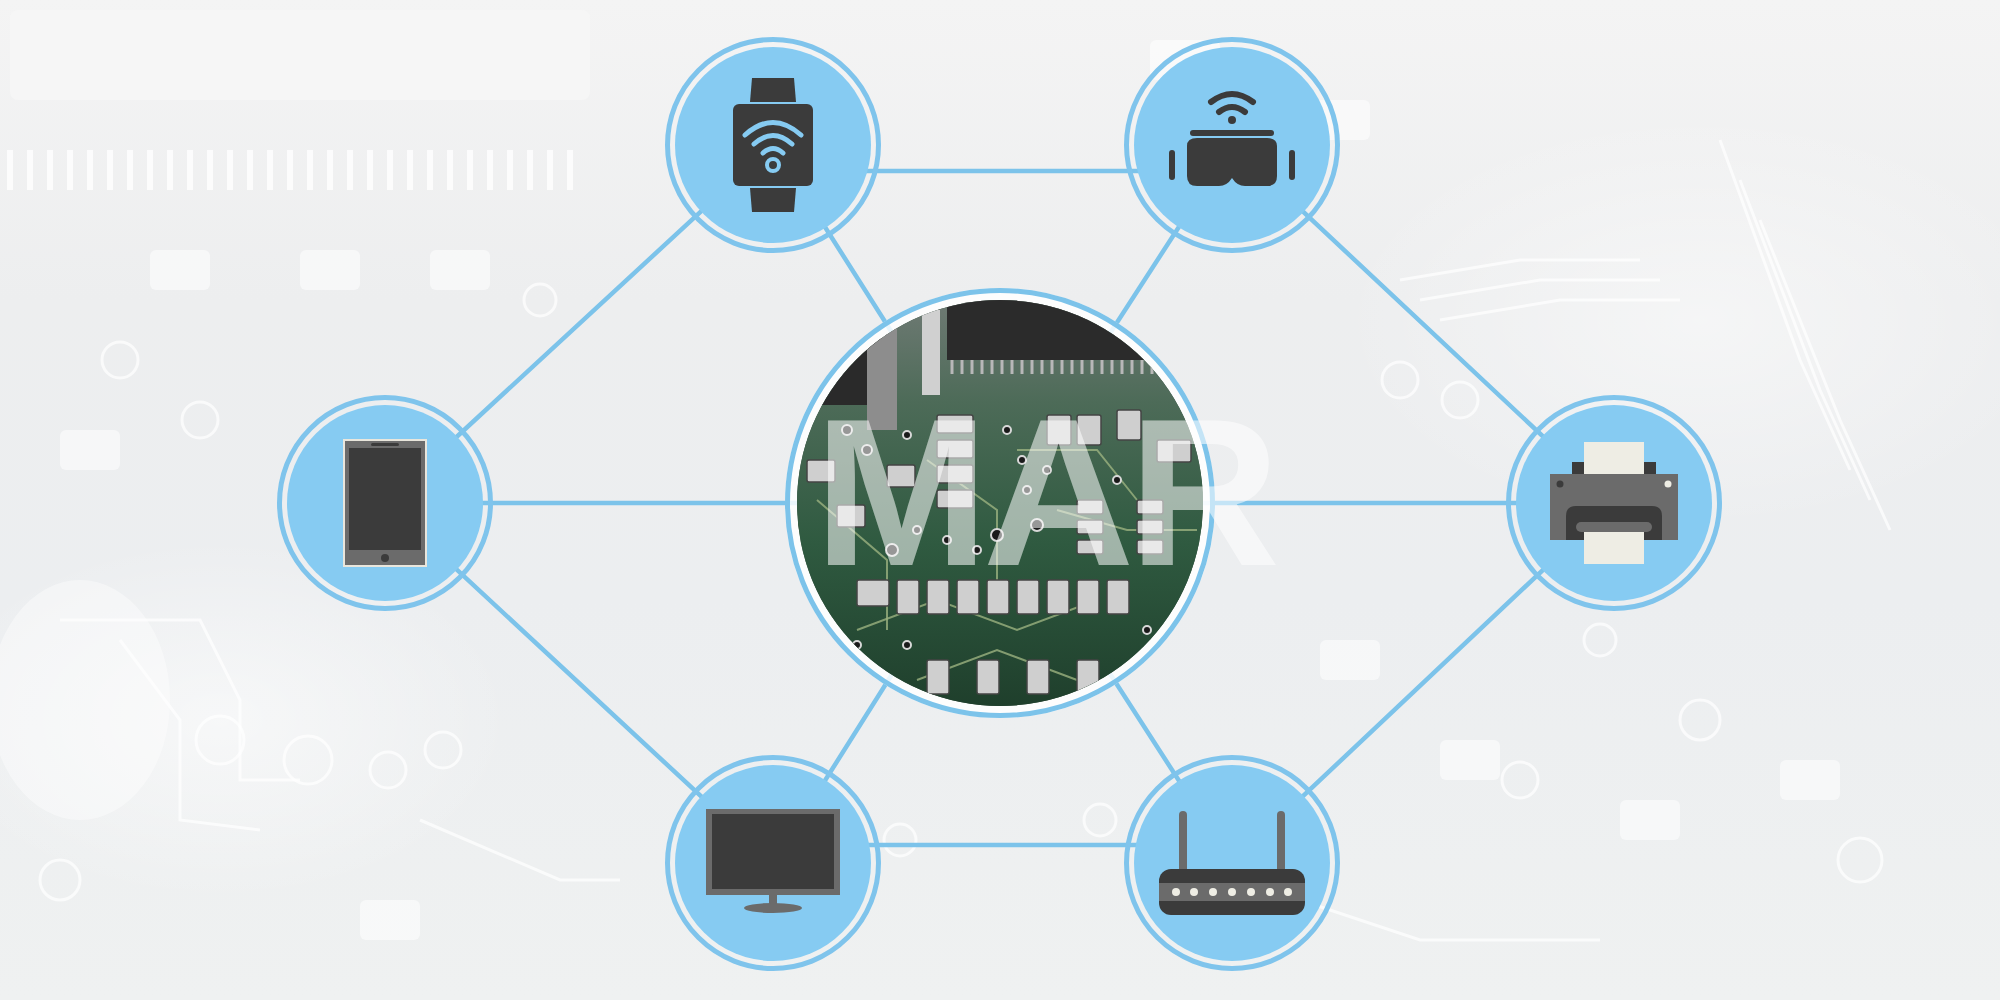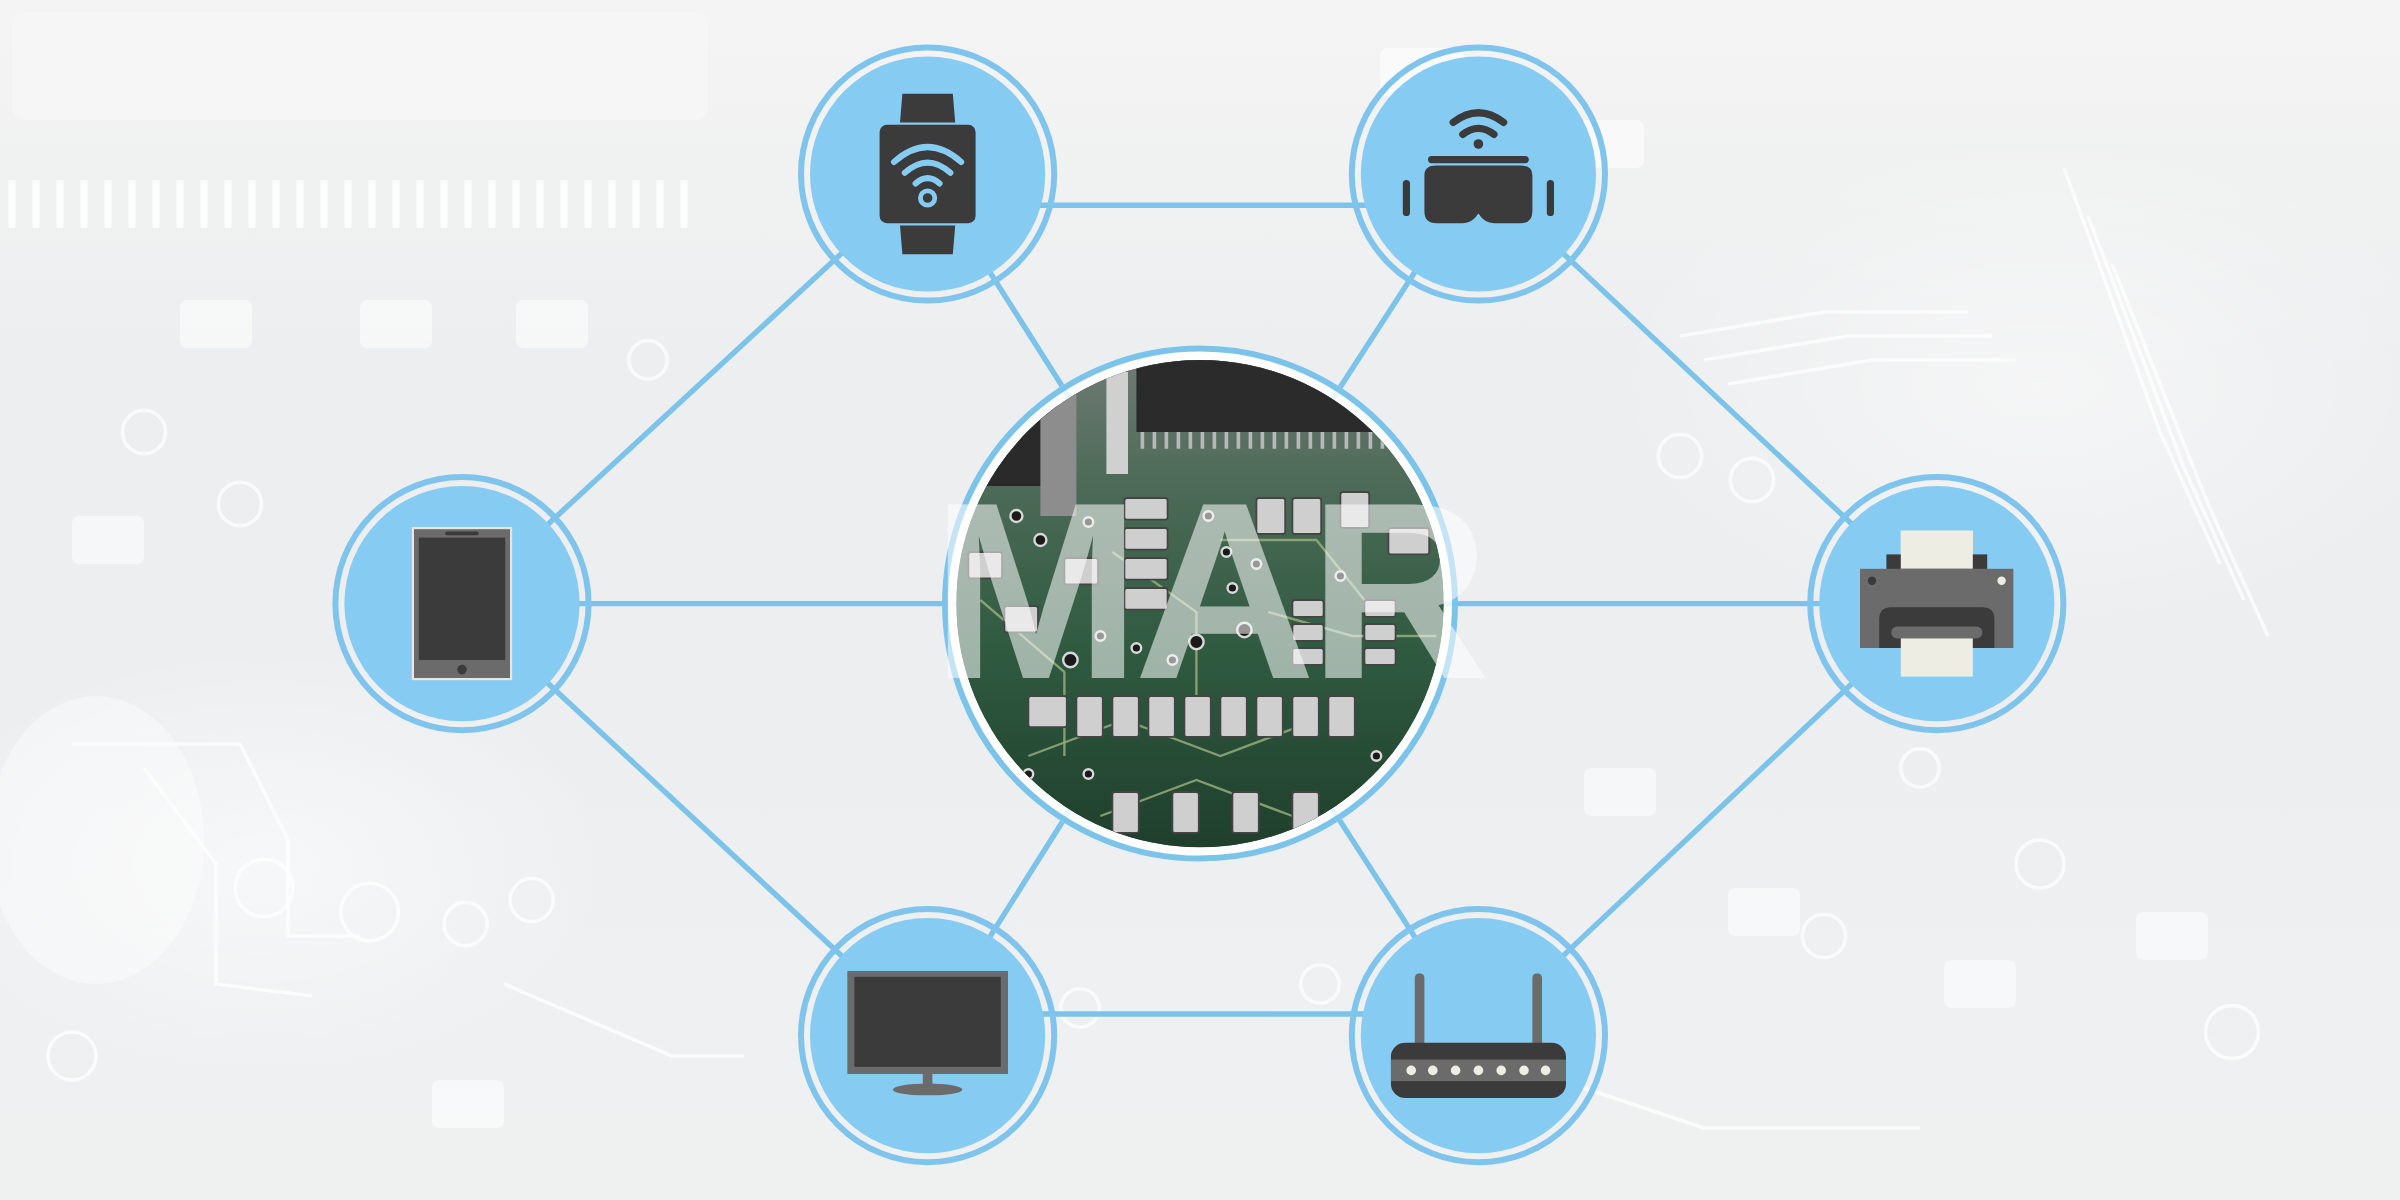--- a/index.html
+++ b/index.html
@@ -33,21 +33,21 @@
       position: absolute; inset: 10px; border-radius: 50%;
       background: var(--fill);
     }
     .node .glyph { position: relative; }
     .hub .ring { border-width: 5px; }
     .hub .photo {
       position: absolute; inset: 12px; border-radius: 50%; overflow: hidden;
       background: #2f4a3a;
     }
     .watermark {
-      position: absolute; left: 726px; top: 388px; width: 560px;
+      position: absolute; left: 764px; top: 388px; width: 560px;
       font-family: "Liberation Sans", sans-serif; font-weight: 700;
       font-size: 210px; letter-spacing: -6px; line-height: 1;
       color: rgba(255,255,255,0.55);
       text-align: center;
       pointer-events: none;
     }
   </style>
 </head>
 <body>
 

